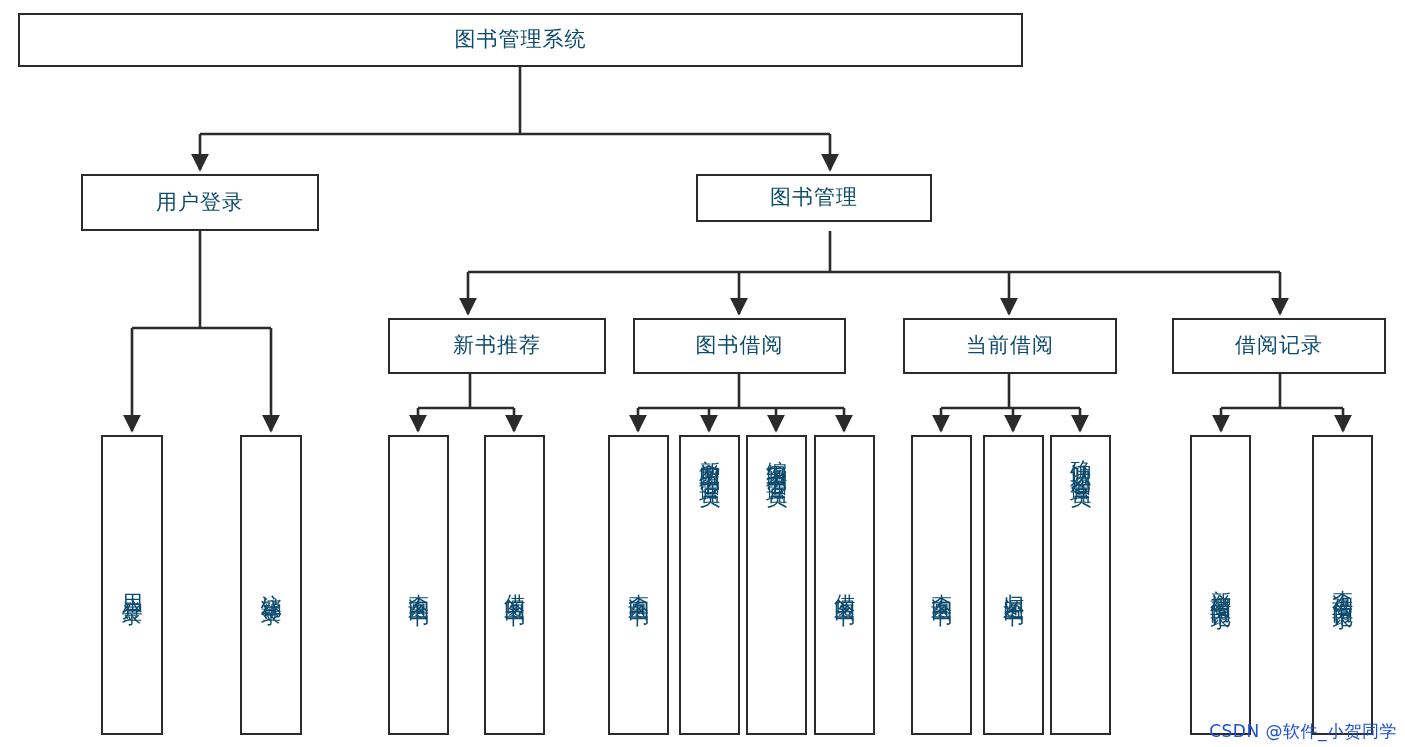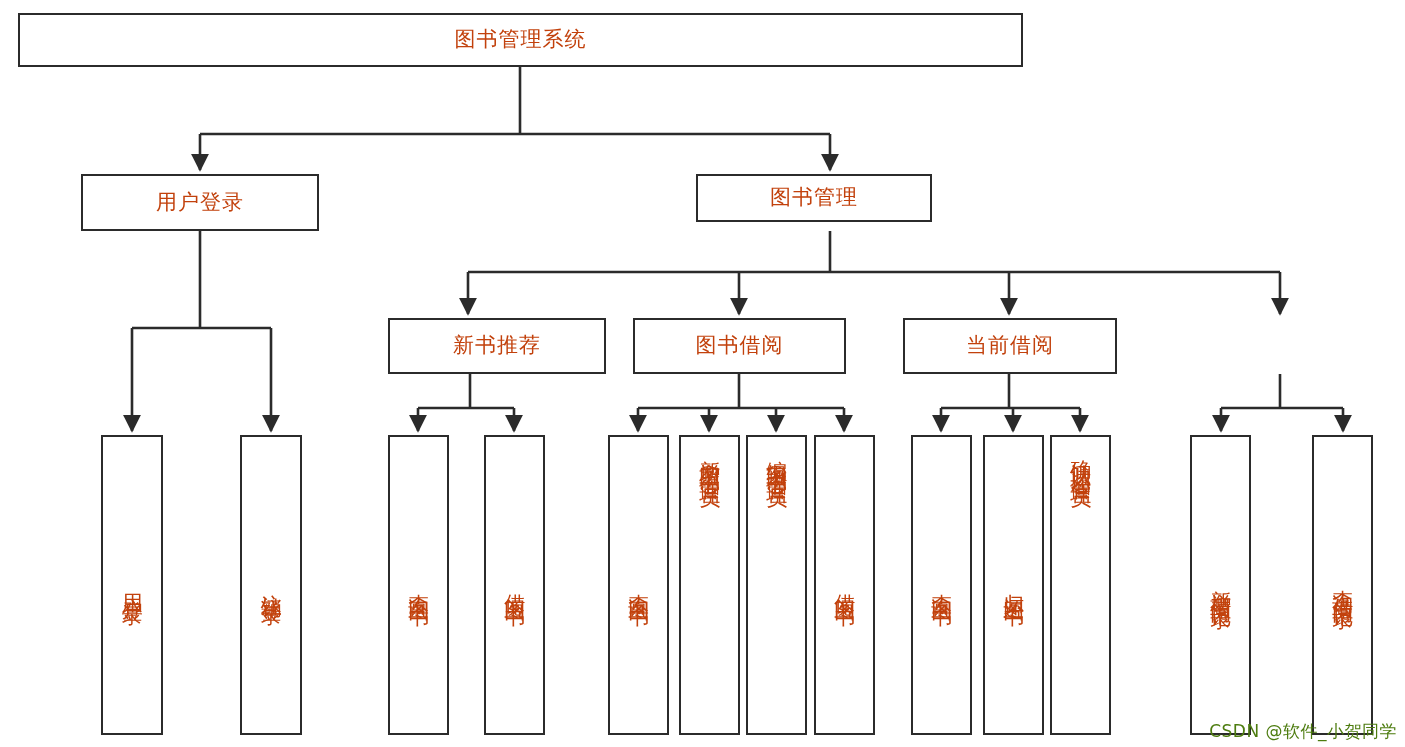--- a/index.html
+++ b/index.html
@@ -25,21 +25,21 @@
     height: 747px;
   }
   .node {
     position: absolute;
     box-sizing: border-box;
     border: 2px solid #2b2b2b;
     background: #ffffff;
     display: flex;
     align-items: center;
     justify-content: center;
-    color: #c2410c;
+    color: #0c4a6e;
   }
   .node.horiz {
     font-size: 21px;
     letter-spacing: 1px;
     line-height: 1.2;
   }
   .node.vert {
     writing-mode: vertical-rl;
     text-orientation: upright;
     font-size: 21px;
@@ -52,21 +52,21 @@
   }
   .node.vert.toptext {
     justify-content: flex-start;
     align-items: center;
   }
   .watermark {
     position: absolute;
     right: 8px;
     bottom: 4px;
     font-size: 17px;
-    color: #4d7c0f;
+    color: #1d4ed8;
     letter-spacing: 0.5px;
     white-space: nowrap;
     pointer-events: none;
   }
 </style>
 </head>
 <body>
 
 <div id="canvas">
 
@@ -121,20 +121,21 @@
   </svg>
 
   <div class="node horiz" style="left: 18px; top: 13px; width: 1005px; height: 54px;">图书管理系统</div>
 
   <div class="node horiz" style="left: 81px; top: 174px; width: 238px; height: 57px;">用户登录</div>
   <div class="node horiz" style="left: 696px; top: 174px; width: 236px; height: 48px;">图书管理</div>
 
   <div class="node horiz" style="left: 361px; top: 318px; width: 218px; height: 56px; margin-left: 27px;">新书推荐</div>
   <div class="node horiz" style="left: 903px; top: 318px; width: 214px; height: 56px;">当前借阅</div>
   <div class="node horiz" style="left: 633px; top: 318px; width: 213px; height: 56px;">图书借阅</div>
+  <div class="node horiz" style="left: 1172px; top: 318px; width: 214px; height: 56px;">借阅记录</div>
 
   <div class="node vert" style="left: 101px; top: 435px; width: 62px; height: 300px;">用户登录</div>
   <div class="node vert" style="left: 240px; top: 435px; width: 62px; height: 300px;">注销登录</div>
   <div class="node vert" style="left: 388px; top: 435px; width: 61px; height: 300px;">查询图书</div>
   <div class="node vert" style="left: 484px; top: 435px; width: 61px; height: 300px;">借阅图书</div>
   <div class="node vert" style="left: 608px; top: 435px; width: 61px; height: 300px;">查询图书</div>
   <div class="node vert toptext" style="left: 679px; top: 435px; width: 61px; height: 300px;">新增图书（管理员）</div>
   <div class="node vert toptext" style="left: 746px; top: 435px; width: 61px; height: 300px;">编辑图书（管理员）</div>
   <div class="node vert" style="left: 814px; top: 435px; width: 61px; height: 300px;">借阅图书</div>
   <div class="node vert" style="left: 911px; top: 435px; width: 61px; height: 300px;">查询图书</div>

